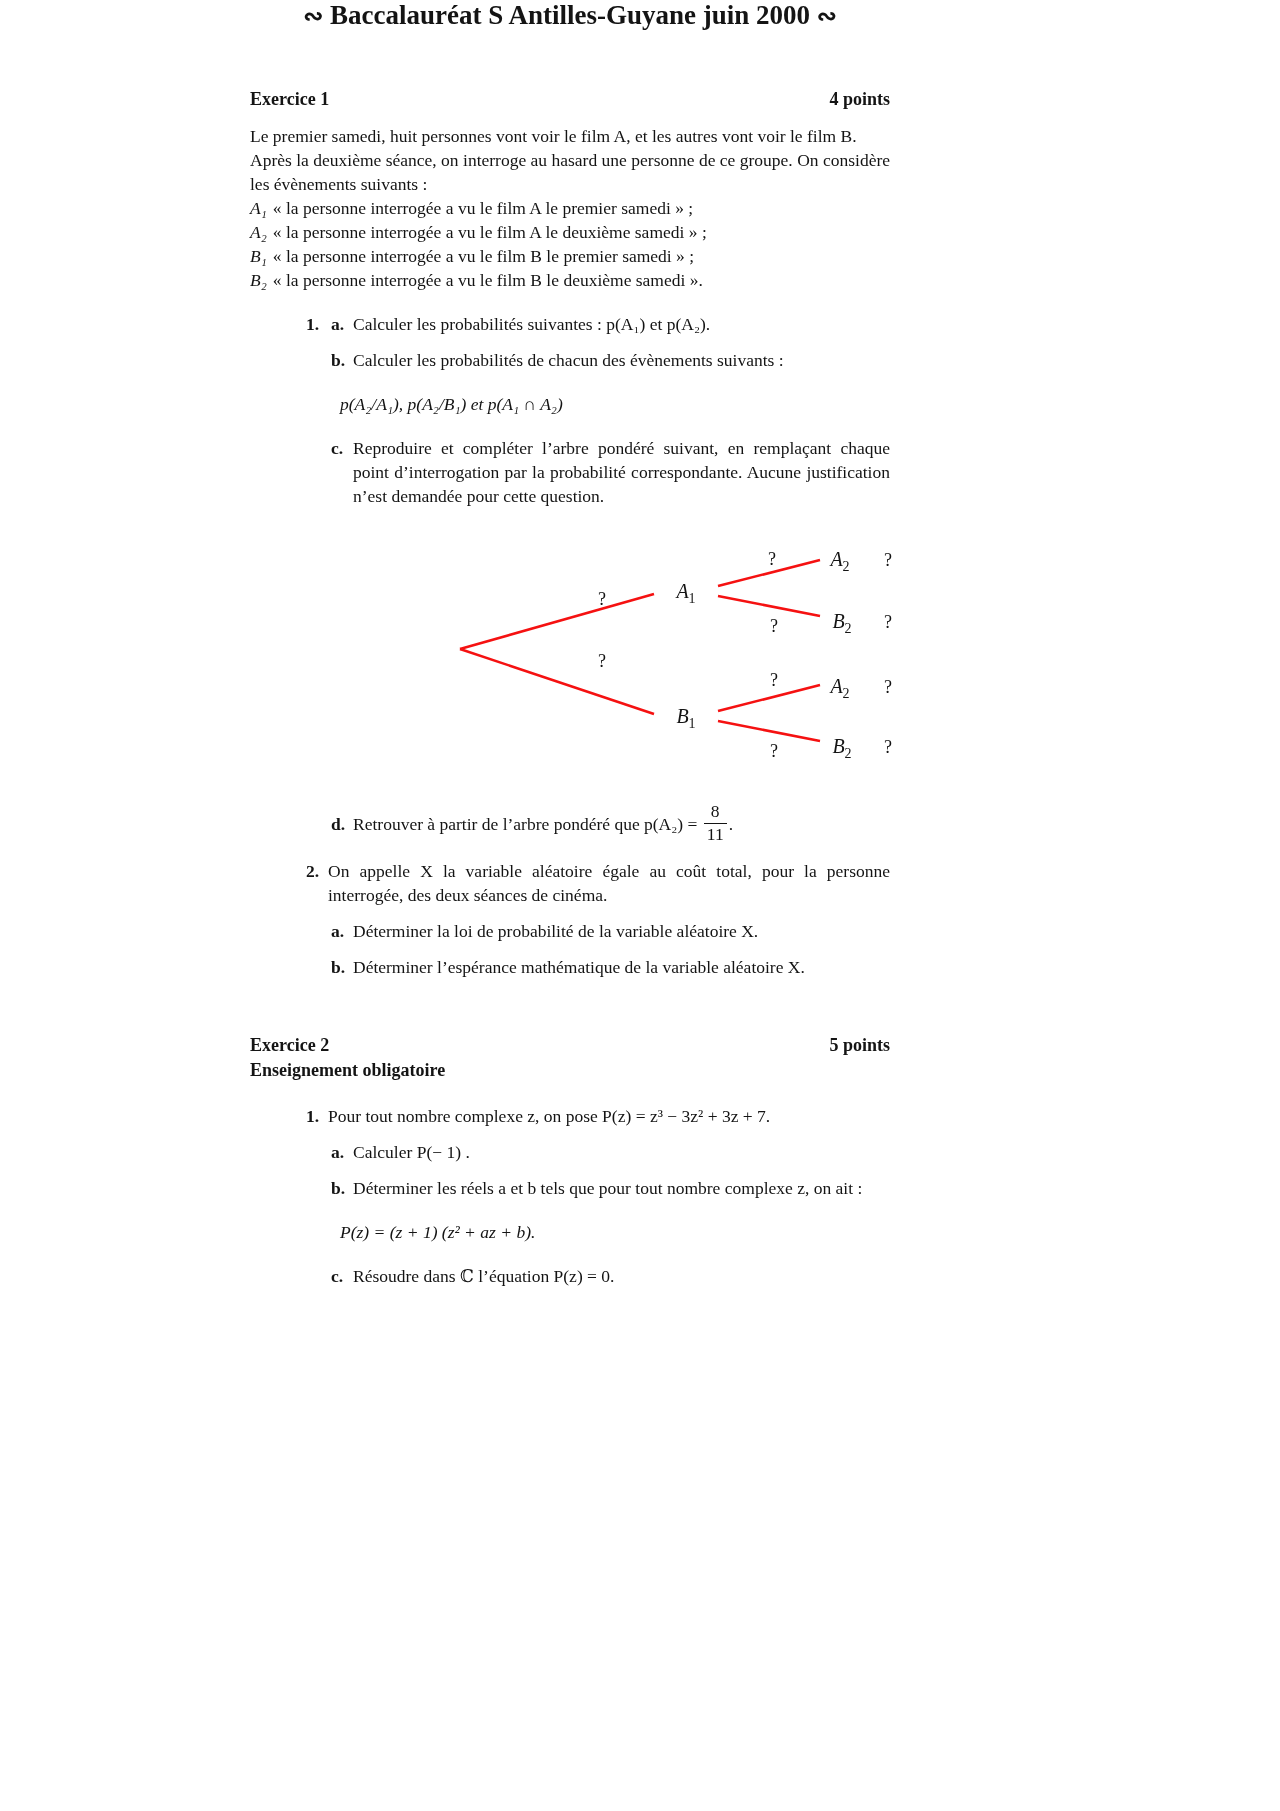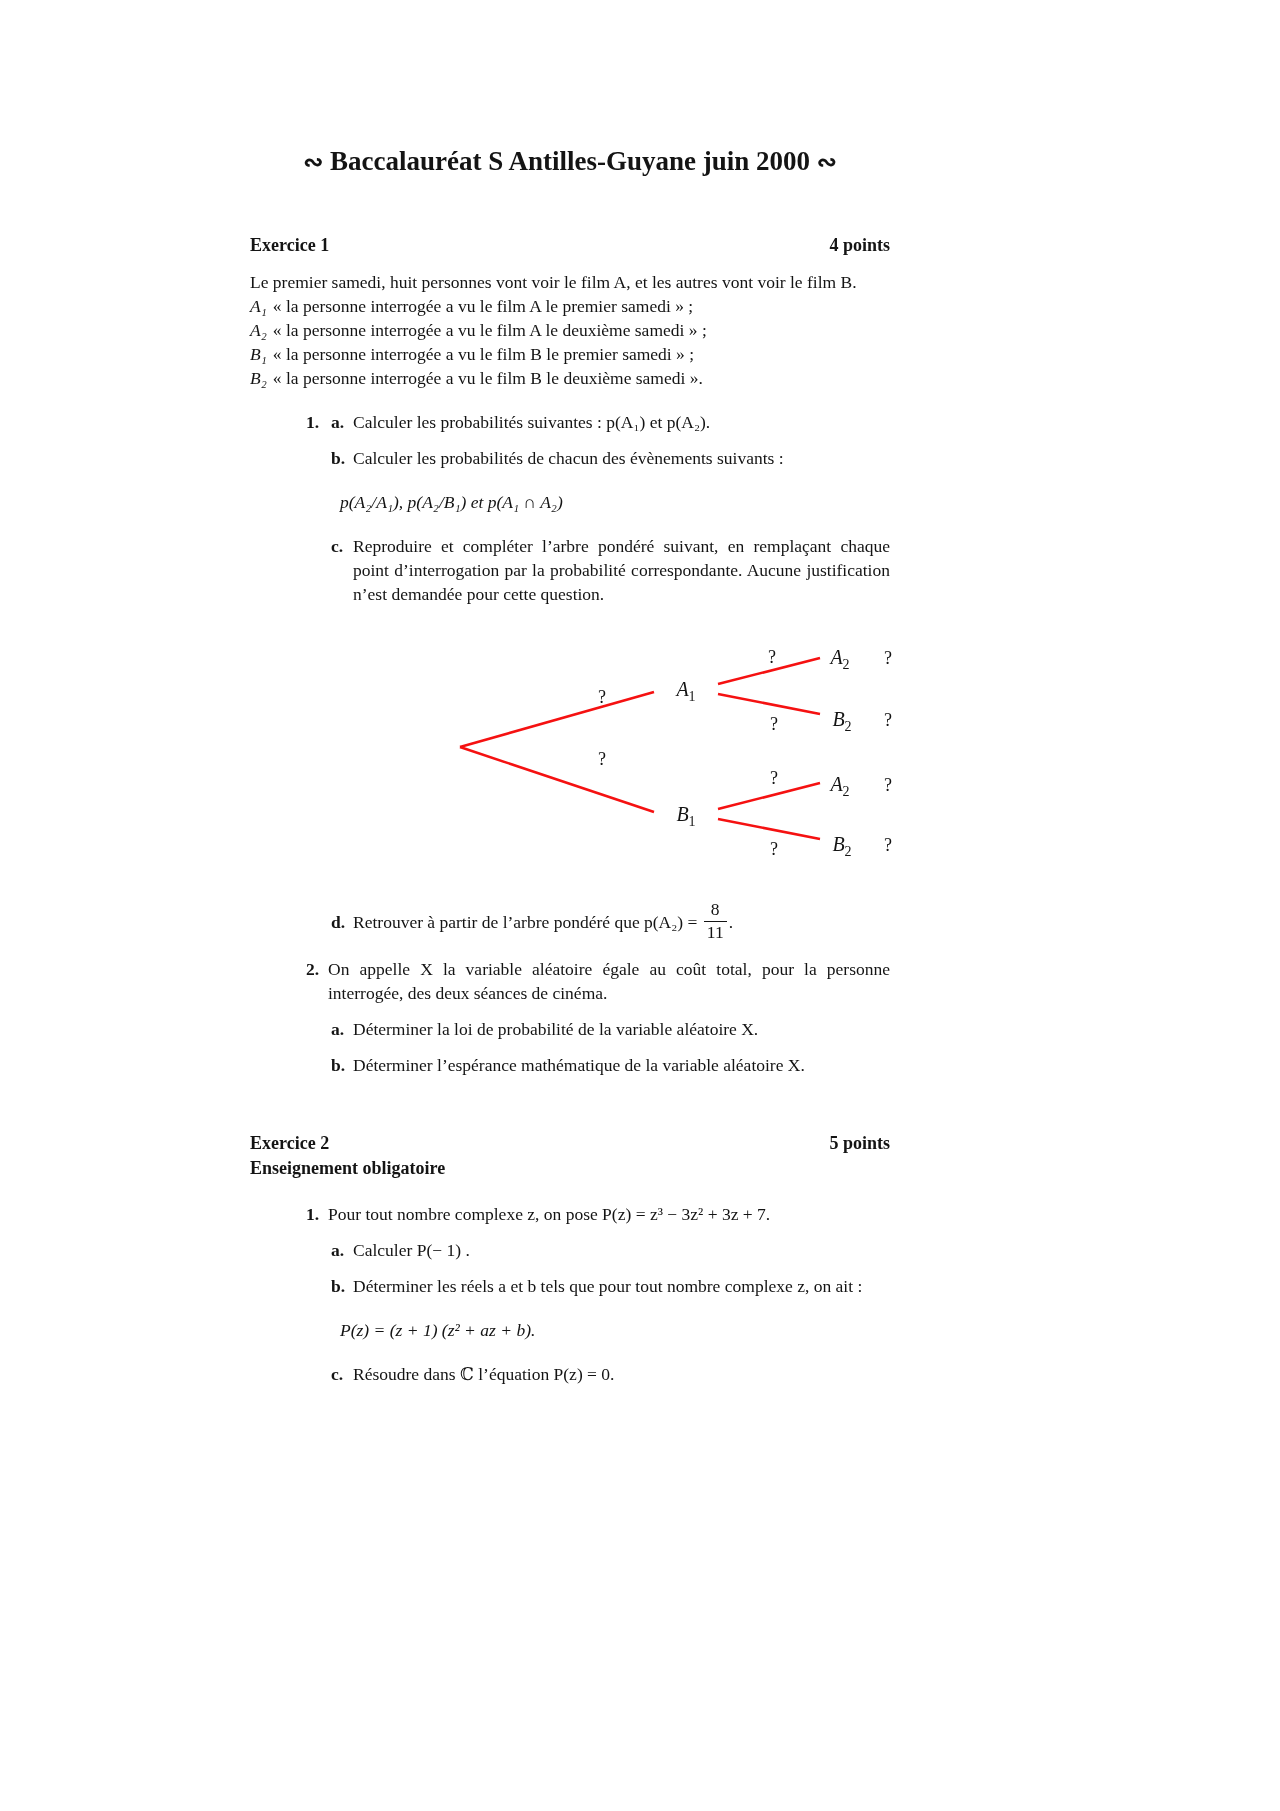--- a/index.html
+++ b/index.html
@@ -6,21 +6,20 @@
   .page {
     position: relative;
     width: 1280px;
     min-height: 1811px;
     background: #ffffff;
     color: #141414;
     font-family: "Liberation Serif", "DejaVu Serif", serif;
     font-size: 17.5px;
     line-height: 24px;
     box-sizing: border-box;
-    padding-top: 146px;
   }
   .content { width: 640px; margin-left: 250px; }
 
   .doc-title {
     text-align: center;
     font-weight: bold;
     font-size: 27px;
     line-height: 30px;
     white-space: nowrap;
   }
@@ -97,20 +96,21 @@
       <span class="orn">∾</span>
     </div>
 
     <div class="ex-head">
       <span>Exercice 1</span>
       <span>4 points</span>
     </div>
 
     <div class="intro">
       <p>Le premier samedi, huit personnes vont voir le film A, et les autres vont voir le film B.</p>
+      <p>Après la deuxième séance, on interroge au hasard une personne de ce groupe. On considère les évènements suivants :</p>
 
       <div class="event-line">
         <span class="event-label">A₁</span><span>« la personne interrogée a vu le film A le premier samedi » ;</span>
       </div>
       <div class="event-line">
         <span class="event-label">A₂</span><span>« la personne interrogée a vu le film A le deuxième samedi » ;</span>
       </div>
       <div class="event-line">
         <span class="event-label">B₁</span><span>« la personne interrogée a vu le film B le premier samedi » ;</span>
       </div>

